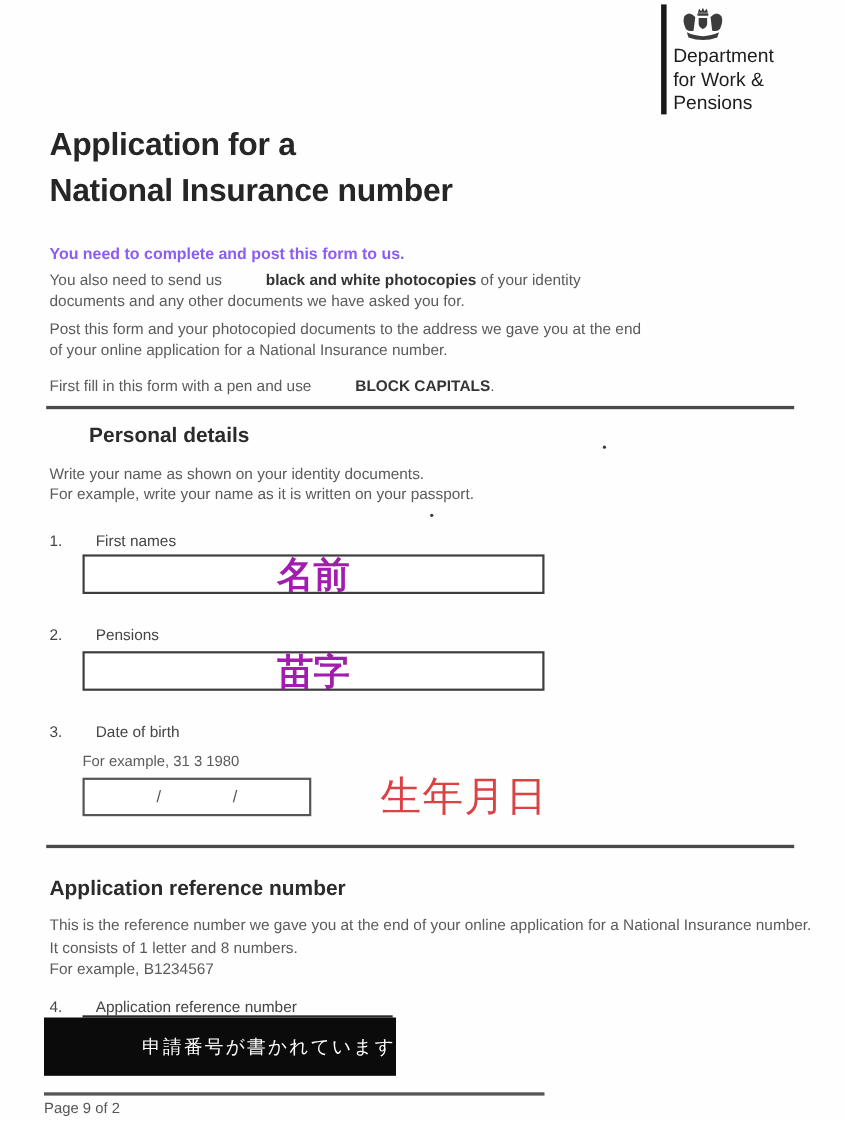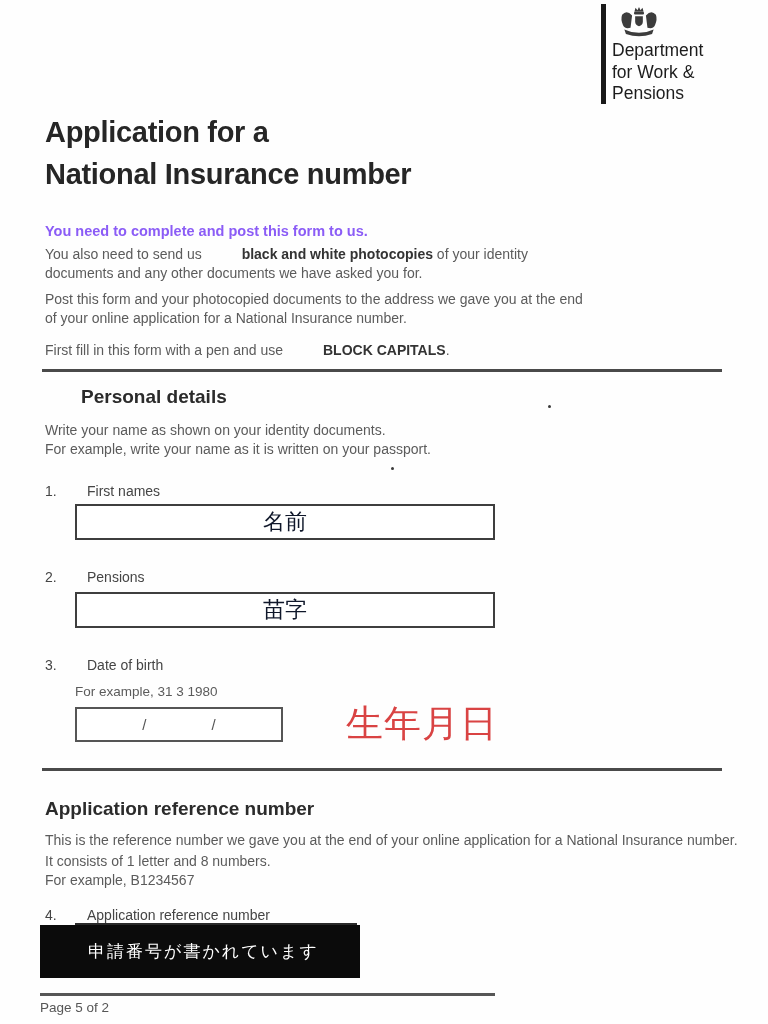--- a/index.html
+++ b/index.html
@@ -35,38 +35,38 @@
   .help2{top:441px;}
   
   .qnum{position:absolute;left:45px;font-size:14px;color:#454545;}
   .qlabel{position:absolute;left:75px;font-size:14px;color:#454545;margin-left:12px;}
   .q1{top:483px;} .q2{top:569px;} .q3{top:657px;} .q4{top:907px;}
   .answer-box{
     position:absolute;left:75px;width:420px;height:36px;border:2px solid #3e3e3e;
     box-sizing:border-box;background:#fff;display:flex;align-items:center;justify-content:center;
   }
   .box1{top:504px;} .box2{top:592px;align-items:center;}
-  .annot-red{color:#0f172a;font-size:22px;line-height:1;}
+  .annot-red{color:#a21caf;font-size:33px;line-height:1;font-weight:bold;}
   .example{position:absolute;left:75px;font-size:13.5px;color:#5b5b5b;}
   .ex-dob{top:684px;}
   .datebox{
     position:absolute;left:75px;top:707px;width:208px;height:35px;border:2px solid #555;
     box-sizing:border-box;background:#fff;display:flex;align-items:center;
   }
   .datebox .seg{flex:1;}
   .datebox .sep{color:#555;font-size:15px;}
   .dob-annot{position:absolute;left:299px;top:702px;font-size:37px;line-height:1.2;color:#d94343;letter-spacing:1px;margin-left:47px;}
   
   .ref-desc{position:absolute;left:45px;top:830px;width:695px;font-size:14px;line-height:21px;color:#5b5b5b;}
   .ref-example{position:absolute;left:45px;top:872px;font-size:14px;color:#5b5b5b;}
   .q4-underline{position:absolute;left:75px;top:923px;width:282px;height:2px;background:#2a2a2a;}
   .redaction{
     position:absolute;left:40px;top:925px;width:320px;height:53px;background:#0b0b0b;
-    color:#fff;display:flex;align-items:center;padding-left:48px;box-sizing:border-box;
-    font-size:17px;letter-spacing:2px;
+    color:#fff;display:flex;align-items:center;padding-left:24px;box-sizing:border-box;
+    font-size:17px;letter-spacing:2px;justify-content:flex-end;
   }
   
   .page-label{position:absolute;left:40px;top:1000px;font-size:13.5px;color:#565656;}
   
   .speck{position:absolute;width:3px;height:3px;border-radius:50%;background:#3a3a3a;}
   .speck1{left:548px;top:405px;}
   .speck2{left:391px;top:467px;}
 </style>
 </head>
 <body>
@@ -139,18 +139,18 @@
   <div class="ref-example">For example, B1234567</div>
 
   <div class="qnum q4">4.</div>
   <div class="qlabel q4">Application reference number</div>
   <div class="q4-underline"></div>
   <div class="redaction">
     <span>申請番号が書かれています</span>
   </div>
 
   <div class="rule rule3"></div>
-  <div class="page-label">Page 5 of 2</div>
+  <div class="page-label">Page 9 of 2</div>
 
   <div class="speck speck1"></div>
   <div class="speck speck2"></div>
 
 </div>
 
 </body></html>

